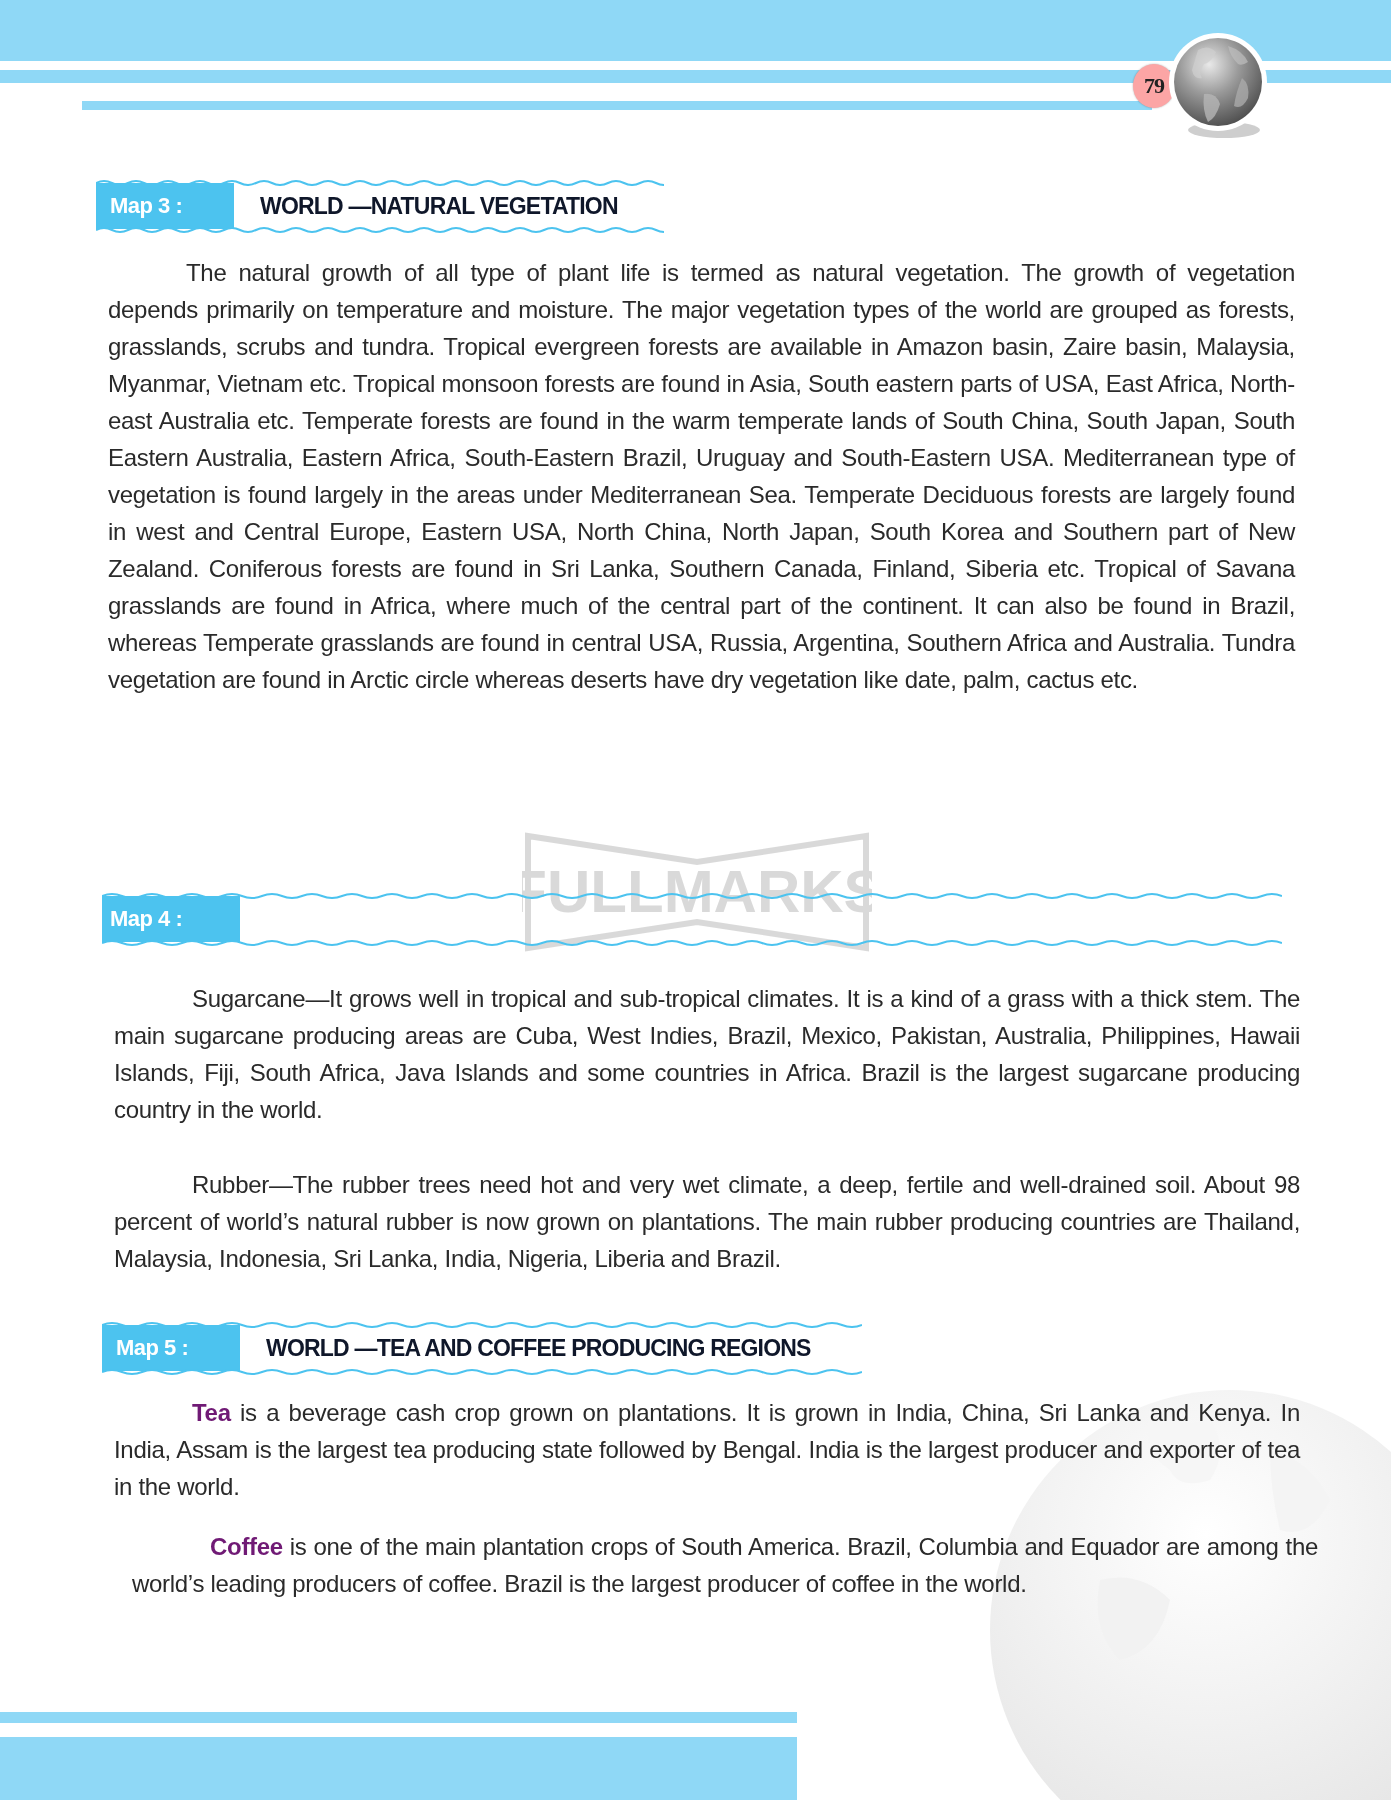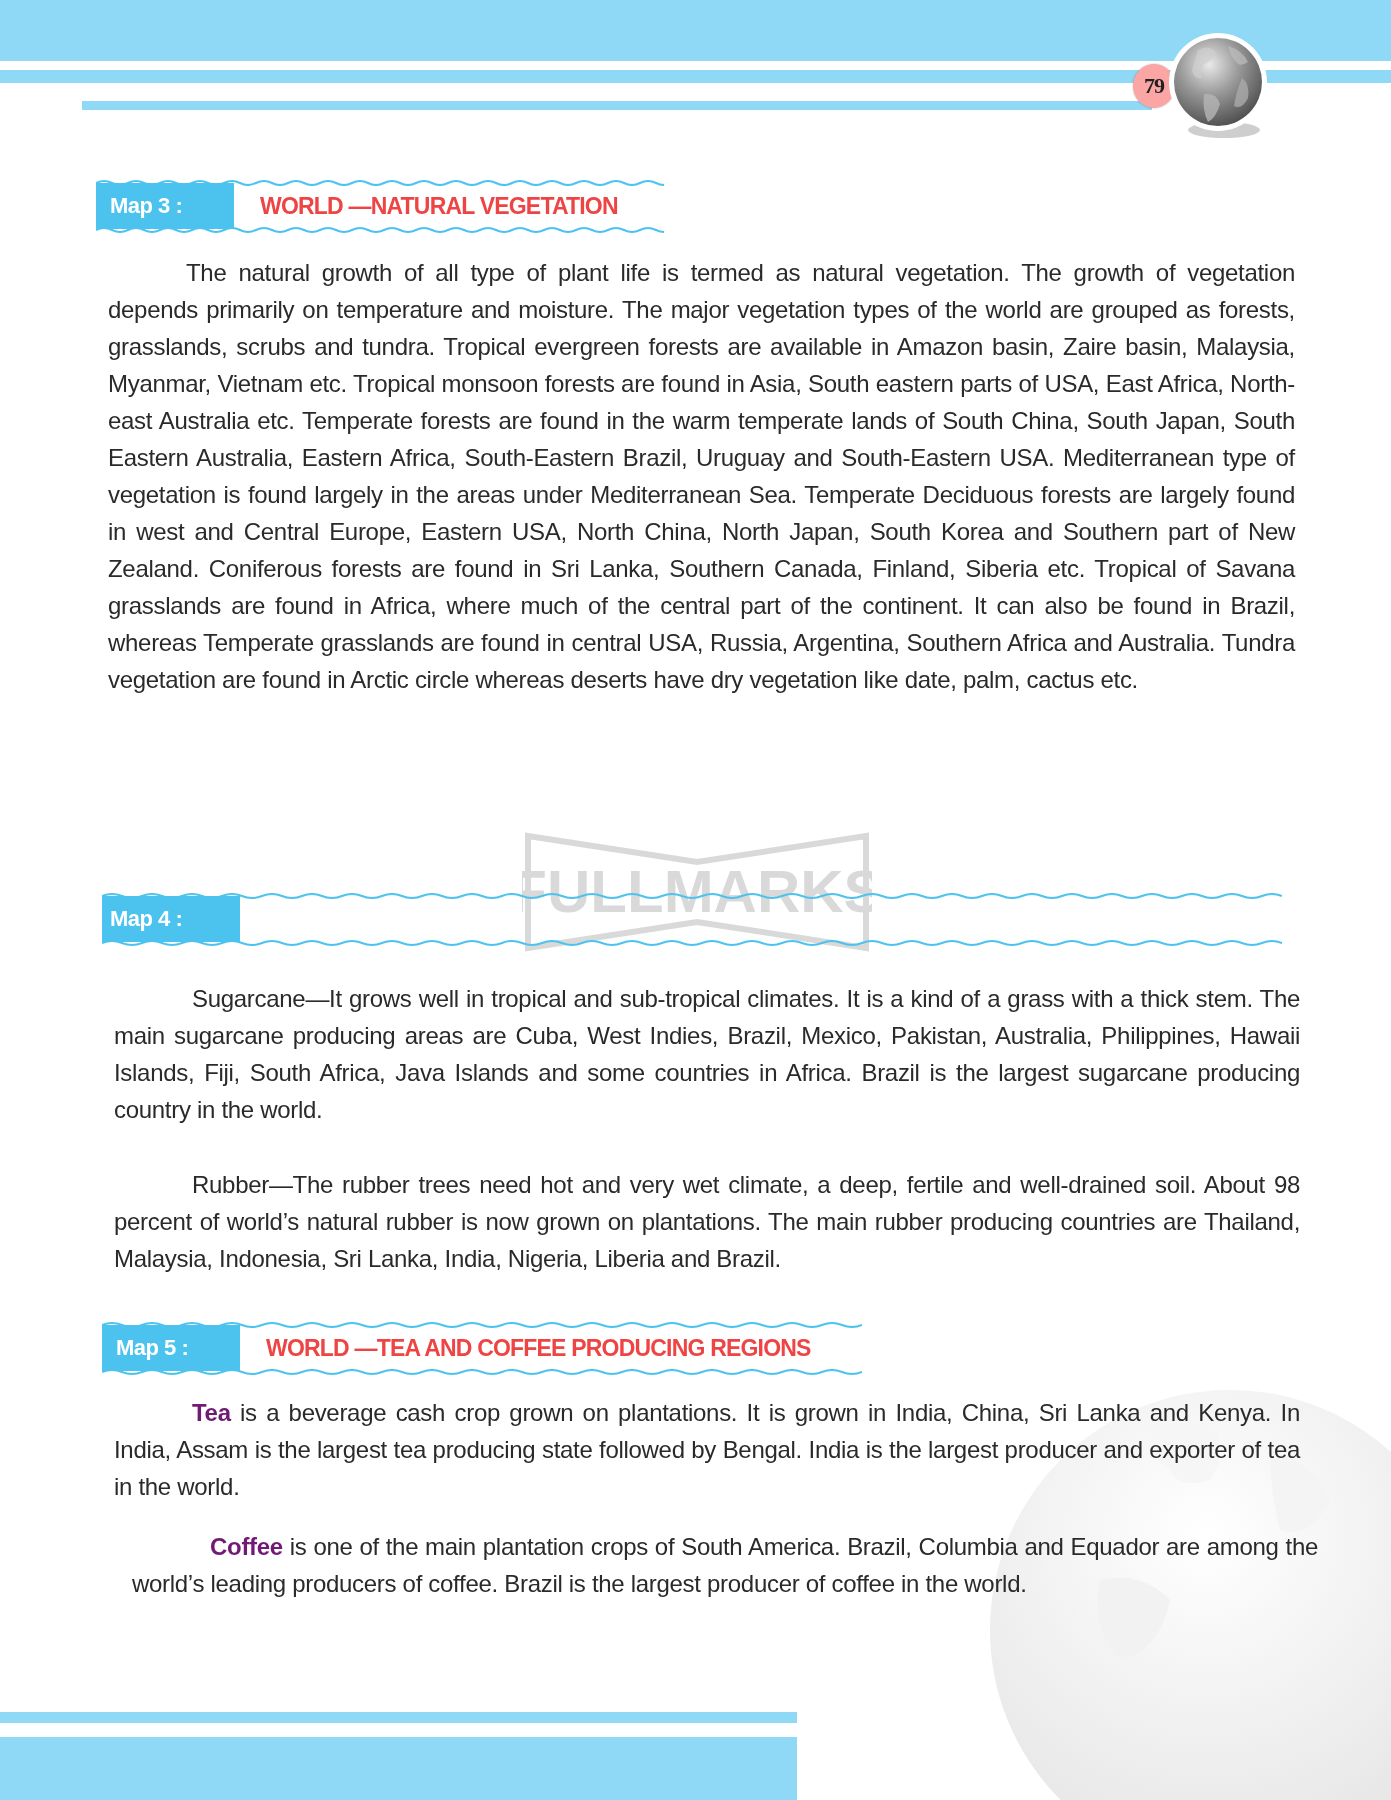--- a/index.html
+++ b/index.html
@@ -32,21 +32,21 @@
   .sh-label {
     position:absolute; left:0; top:3px; height:46px;
     background:#4cc3ef; color:#fff;
     font-weight:bold; font-size:22px;
     display:flex; align-items:center; padding-left:14px; box-sizing:border-box;
     letter-spacing:-0.5px;
   }
   .sh-title {
     position:absolute; top:3px; height:46px;
     display:flex; align-items:center;
-    font-weight:bold; font-size:23px; color:#ef4444;
+    font-weight:bold; font-size:23px; color:#0f172a;
     letter-spacing:-0.8px; white-space:nowrap;
   }
   .sh-wave { position:absolute; left:0; height:8px; }
   .sh-wave.top { top:-2px; }
   .sh-wave.bottom { top:46px; }
 
   .para {
     position:absolute; margin:12px;
     font-size:24px; line-height:37px; text-align:justify;
     color:#2a2a2a; letter-spacing:-0.3px;

